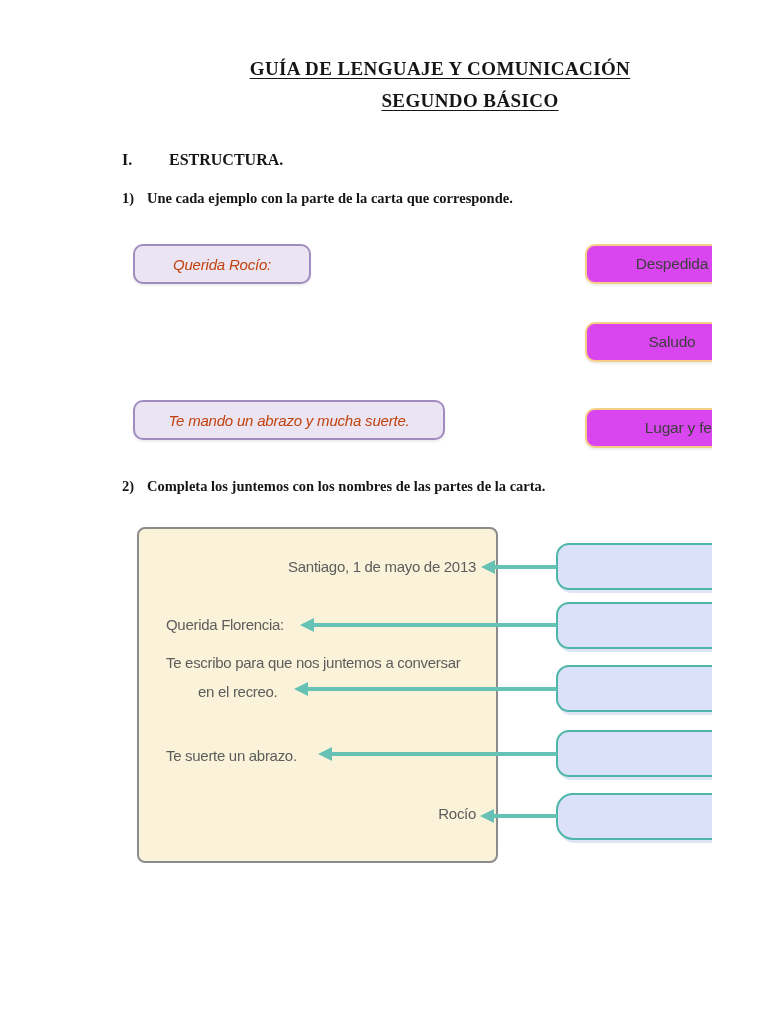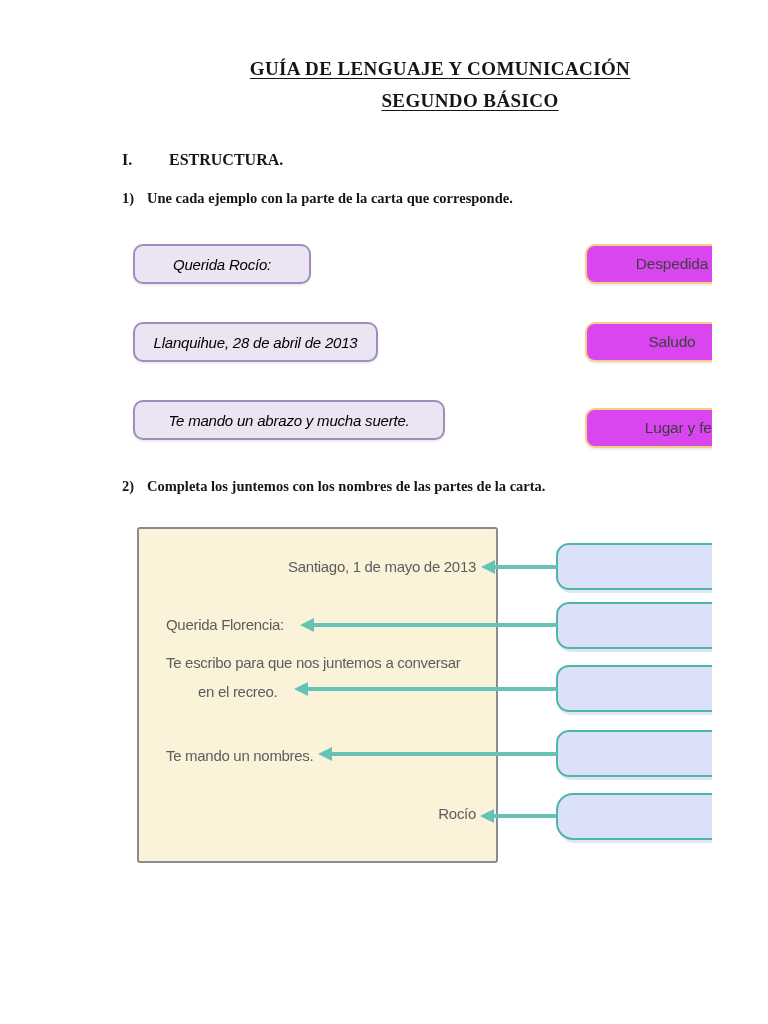--- a/index.html
+++ b/index.html
@@ -25,26 +25,26 @@
   .instruction{position:absolute;left:66px;font-size:14.5px;font-weight:bold;white-space:nowrap;}
   .instruction .inst-text{position:absolute;left:25px;top:0;white-space:nowrap;}
   
   .pill{
     position:absolute;height:40px;border-radius:10px;box-sizing:border-box;
     display:flex;align-items:center;justify-content:center;
     box-shadow:0 2px 2px rgba(0,0,0,0.07);
   }
   .pill.purple{background:#ebe4f2;border:2px solid #a18cbf;}
   .pill.yellow{background:#d946ef;border:2px solid #f5cf85;}
-  .pill .ex-text{font-style:italic;font-size:15px;color:#000000;letter-spacing:-.2px;}
+  .pill .ex-text{font-style:italic;font-size:15px;color:#c2410c;letter-spacing:-.2px;}
   .pill .lb-text{font-size:15.5px;color:#3e3e3e;letter-spacing:-.2px;}
   
   .letter{
     position:absolute;left:81px;top:527px;width:361px;height:336px;
-    background:#fbf3d9;border:2px solid #8c8c8c;border-radius:3px;box-sizing:border-box;
+    background:#fbf3d9;border:2px solid #8c8c8c;border-radius:8px;box-sizing:border-box;
   }
   .letter .lt{
     position:absolute;font-size:15px;line-height:18px;color:#5c5c5c;
     letter-spacing:-.3px;white-space:nowrap;
   }
   
   .answer-box{
     position:absolute;left:500px;width:210px;height:47px;box-sizing:border-box;
     background:#dbe1f9;border:2px solid #4db6a9;border-radius:13px;
     box-shadow:2px 3px 0 rgba(163,180,220,0.35);
@@ -68,23 +68,20 @@
   </div>
 
   <div class="instruction doc-serif" style="top:190px;">
     <span>1)</span>
     <span class="inst-text">Une cada ejemplo con la parte de la carta que corresponde.</span>
   </div>
 
   <div class="pill purple" style="left:77px;top:244px;width:178px;">
     <span class="ex-text">Querida Rocío:</span>
   </div>
-  <div class="pill purple" style="left:77px;top:322px;width:245px;">
-    <span class="ex-text">Llanquihue, 28 de abril de 2013</span>
-  </div>
   <div class="pill purple" style="left:77px;top:400px;width:312px;text-align:center;">
     <span class="ex-text">Te mando un abrazo y mucha suerte.</span>
   </div>
 
   <div class="pill yellow" style="left:529px;top:244px;width:174px;">
     <span class="lb-text">Despedida</span>
   </div>
   <div class="pill yellow" style="left:529px;top:322px;width:174px;">
     <span class="lb-text">Saludo</span>
   </div>
@@ -95,21 +92,21 @@
   <div class="instruction doc-serif" style="top:478px;">
     <span>2)</span>
     <span class="inst-text">Completa los juntemos con los nombres de las partes de la carta.</span>
   </div>
 
   <div class="letter">
     <div class="lt" style="top:29px;right:20px;">Santiago, 1 de mayo de 2013</div>
     <div class="lt" style="top:87px;left:27px;">Querida Florencia:</div>
     <div class="lt" style="top:125px;left:27px;">Te escribo para que nos juntemos a conversar</div>
     <div class="lt" style="top:154px;left:27px;margin-left:32px;">en el recreo.</div>
-    <div class="lt" style="top:218px;left:27px;">Te mando un nombres.</div>
+    <div class="lt" style="top:218px;left:27px;">Te suerte un abrazo.</div>
     <div class="lt" style="top:276px;right:20px;">Rocío</div>
   </div>
 
   <div class="answer-box" style="top:543px;"></div>
   <div class="answer-box" style="top:602px;"></div>
   <div class="answer-box" style="top:665px;"></div>
   <div class="answer-box" style="top:730px;"></div>
   <div class="answer-box round" style="top:793px;"></div>
 
   <svg class="arrows" width="768" height="1024" viewBox="0 0 768 1024">

